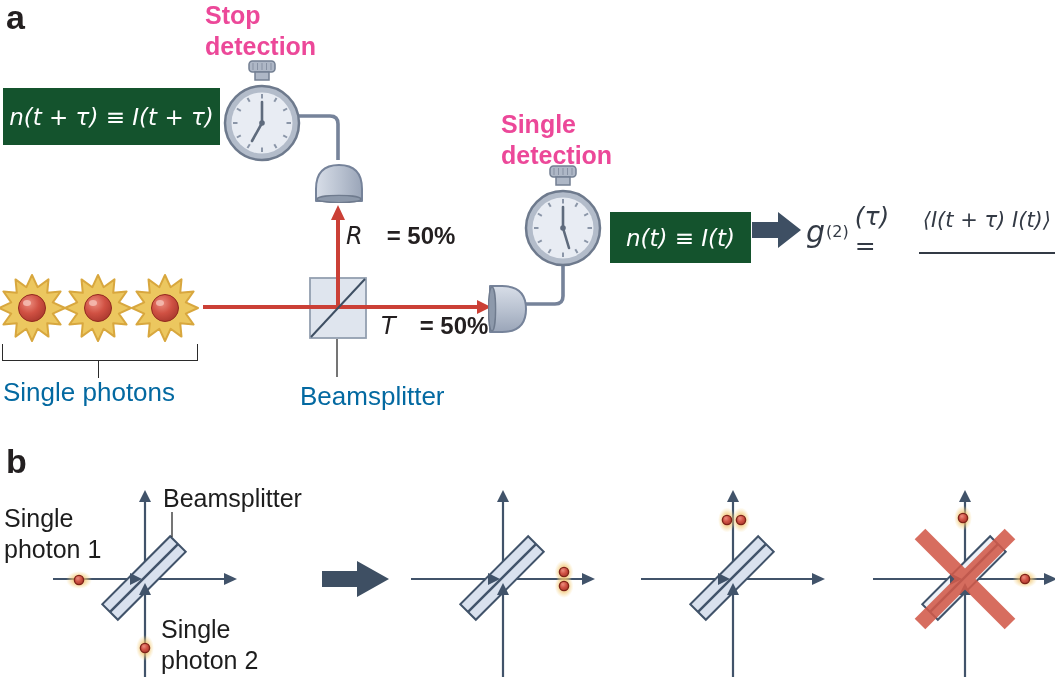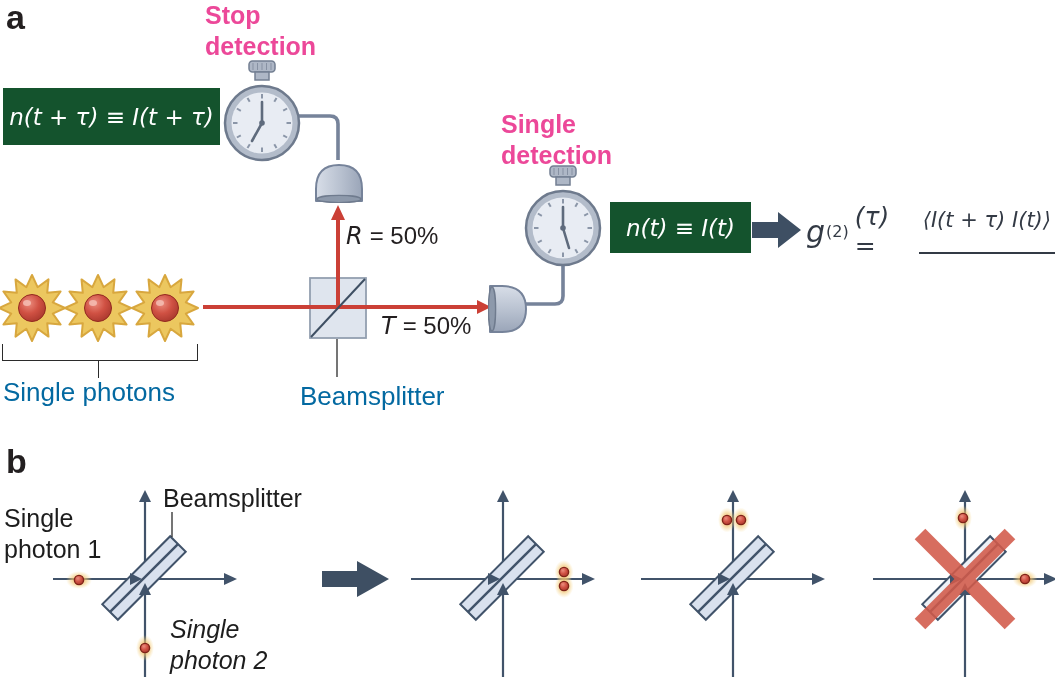--- a/index.html
+++ b/index.html
@@ -8,21 +8,21 @@
   .abs{position:absolute;}
   .plabel{font-size:34px;font-weight:700;color:#231f20;line-height:1;}
   .blabel{font-size:25px;font-weight:700;color:#ec4899;line-height:1.22;}
   .lbl{font-size:26px;color:#0369a1;line-height:1.2;white-space:nowrap;}
   .lbl-b{font-size:25px;color:#1d1d1d;line-height:1.24;}
   .redbox{background:#14532d;display:flex;align-items:center;justify-content:center;}
   .redbox .eq{color:#fff;}
   .eq{font-family:"DejaVu Sans",sans-serif;font-style:italic;font-size:23px;white-space:nowrap;}
   .rtlab{font-size:24px;color:#231f20;white-space:nowrap;}
   .rtlab .var{font-style:italic;font-family:"DejaVu Sans",sans-serif;}
-  .rtlab .val{margin-left:7px;}
+  .rtlab .val{margin-left:24px;font-weight:bold;}
   .bracket{border-left:1.6px solid #2b2b2b;border-right:1.6px solid #2b2b2b;border-bottom:1.6px solid #2b2b2b;}
   .stem{border-left:1.6px solid #2b2b2b;}
   .formula{display:flex;align-items:center;color:#333a45;font-family:"DejaVu Sans",sans-serif;}
   .formula .gsym{font-size:30px;font-style:italic;}
   .formula .gsup{font-size:16px;vertical-align:12px;font-style:normal;margin-left:1px;}
   .formula .arg{font-size:25px;font-style:italic;margin-left:6px;margin-right:8px;}
   .frac{display:inline-block;text-align:center;}
   .frac .num{font-size:21px;font-style:italic;padding:0 4px 20px;border-bottom:2.4px solid #333a45;white-space:nowrap;}
   .frac .den{font-size:21px;font-style:italic;padding-top:3px;}
   .frac .dexp{font-size:13px;vertical-align:8px;font-style:normal;}
@@ -138,21 +138,21 @@
         <line x1="27.7" y1="42.8" x2="25.5" y2="38.9"></line>
         <line x1="40.0" y1="39.5" x2="40.0" y2="35.0"></line>
         <line x1="52.3" y1="42.8" x2="54.5" y2="38.9"></line>
         <line x1="61.2" y1="51.7" x2="65.1" y2="49.5"></line>
       </g>
     <line x1="40" y1="64" x2="40" y2="43" stroke="#5f6b7d" stroke-width="2.6" stroke-linecap="round"></line>
     <line x1="40" y1="64" x2="46" y2="84" stroke="#5f6b7d" stroke-width="2.6" stroke-linecap="round"></line>
     <circle cx="40" cy="64" r="2.8" fill="#5f6b7d"></circle>
   </svg>
 
-  <div class="abs redbox" style="left:610px;top:202px;width:141px;height:51px;text-align:center;">
+  <div class="abs redbox" style="left:610px;top:212px;width:141px;height:51px;text-align:center;">
     <span class="eq">n(t) ≡ I(t)</span>
   </div>
 
   <div class="abs rtlab" style="left:346px;top:222px;">
     <span class="var">R</span><span class="val">= 50%</span>
   </div>
   <div class="abs rtlab" style="left:381px;top:312px;">
     <span class="var">T</span><span class="val">= 50%</span>
   </div>
 
@@ -188,21 +188,21 @@
     <span class="arg">(τ) =</span>
     <span class="frac">
       <span class="num" style="display:block;">⟨I(t + τ) I(t)⟩</span>
     </span>
   </div>
 
   <div class="abs plabel" style="left:6px;top:444px;">b</div>
 
   <div class="abs lbl-b" style="left:4px;top:503px;width:118px;">Single photon 1</div>
   <div class="abs lbl-b" style="left:163px;top:483px;white-space:nowrap;">Beamsplitter</div>
-  <div class="abs lbl-b" style="left:170px;top:614px;width:135px;font-style:italic;">Single photon 2</div>
+  <div class="abs lbl-b" style="left:161px;top:614px;width:135px;">Single photon 2</div>
 
   <svg class="abs" style="left:45px;top:486px;" width="200" height="195" viewBox="0 0 200 195">
     <line x1="100" y1="14" x2="100" y2="191" stroke="#41536a" stroke-width="2.2"></line>
     <polygon points="94,16 100,4 106,16" fill="#41536a"></polygon>
     <line x1="8" y1="93" x2="180" y2="93" stroke="#41536a" stroke-width="2.2"></line>
     <polygon points="179,87 192,93 179,99" fill="#41536a"></polygon>
     <g transform="translate(99,92) rotate(-45)">
       <rect x="-48" y="-11" width="96" height="22" fill="#d9e1ee" stroke="#41536a" stroke-width="2"></rect>
       <line x1="-48" y1="0" x2="48" y2="0" stroke="#41536a" stroke-width="2.5"></line>
     </g>

